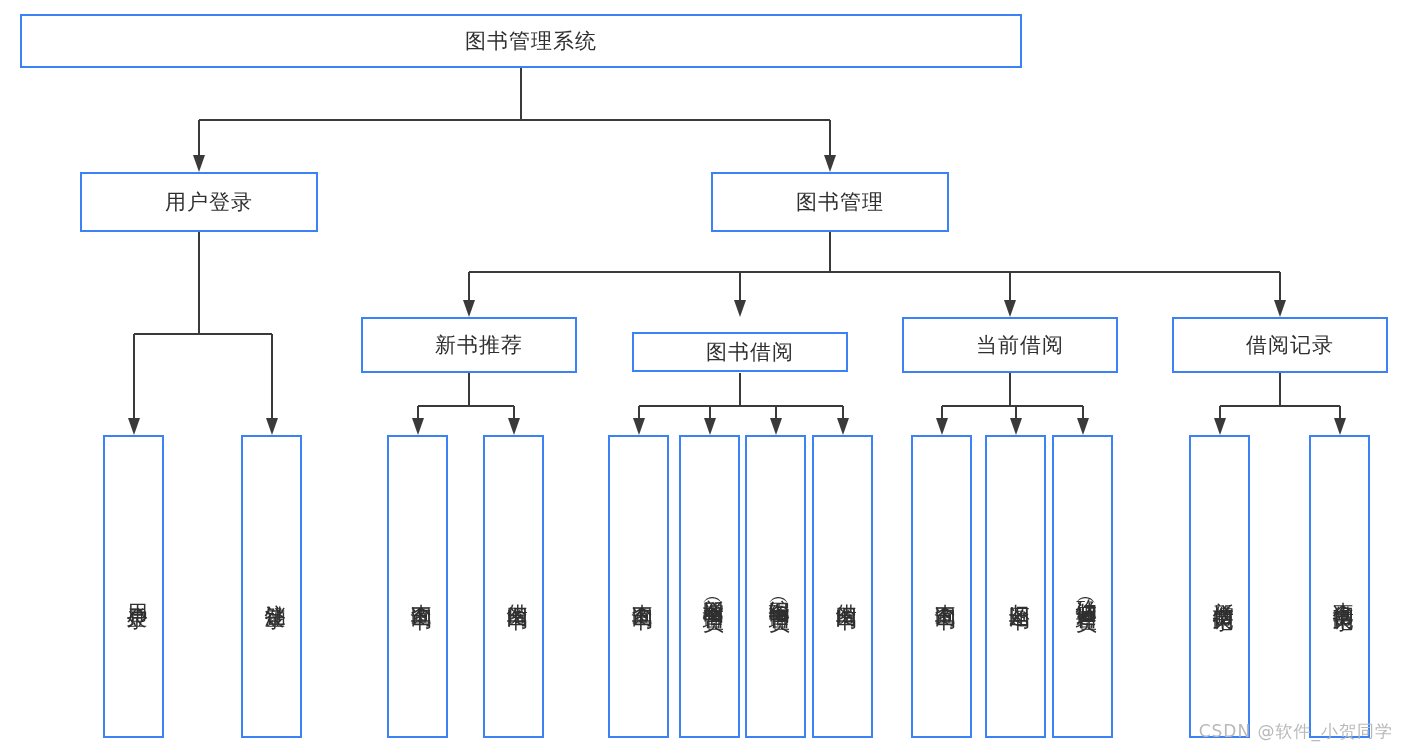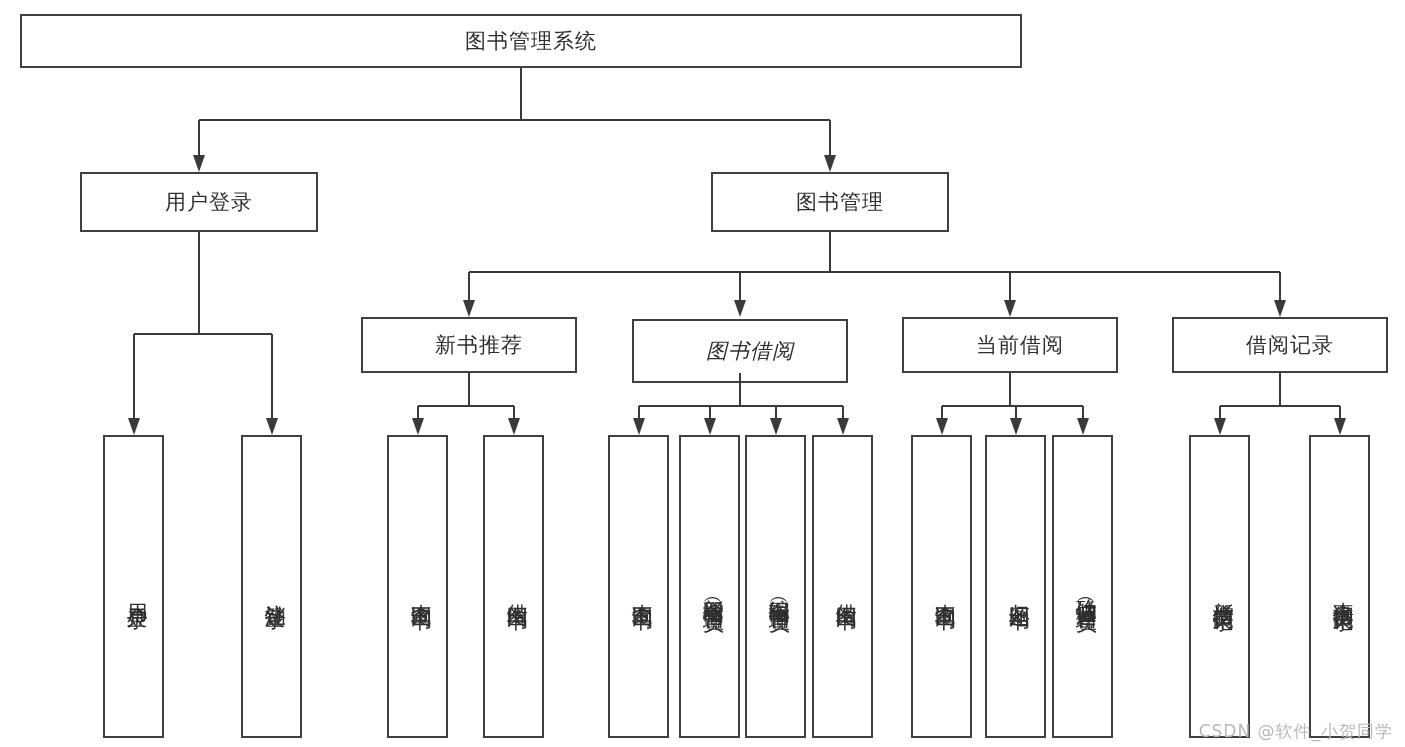--- a/index.html
+++ b/index.html
@@ -12,21 +12,21 @@
     width:1405px;
     height:747px;
     background:#ffffff;
     overflow:hidden;
   }
   
   .node{
     position:absolute;
     box-sizing:border-box;
     background:#ffffff;
-    border:2px solid #404040;
+    border:2px solid #3b82f6;
     display:flex;
     align-items:center;
     justify-content:center;
     color:#2f2f2f;
     padding-left:20px;
   }
   .node.h-node{
     font-size:21px;
     letter-spacing:1px;
     line-height:1;
@@ -86,21 +86,21 @@
   <div class="node h-node" id="n-l2-0" style="left: 80px; top: 172px; width: 238px; height: 60px;">
     <span>用户登录</span>
   </div>
   <div class="node h-node" id="n-l3-0" style="left: 361px; top: 317px; width: 216px; height: 56px;">
     <span>新书推荐</span>
   </div>
 
   <div class="node h-node" id="n-l2-1" style="left: 711px; top: 172px; width: 238px; height: 60px;">
     <span>图书管理</span>
   </div>
-  <div class="node h-node" id="n-l3-1" style="left: 632px; top: 319px; width: 216px; height: 64px; font-style: italic;">
+  <div class="node h-node" id="n-l3-1" style="left: 632px; top: 332px; width: 216px; height: 40px;">
     <span>图书借阅</span>
   </div>
   <div class="node h-node" id="n-l3-2" style="left: 902px; top: 317px; width: 216px; height: 56px;">
     <span>当前借阅</span>
   </div>
   <div class="node h-node" id="n-l3-3" style="left: 1172px; top: 317px; width: 216px; height: 56px;">
     <span>借阅记录</span>
   </div>
 
   <div class="node v-node center" id="n-lf-0" style="left: 103px; top: 435px; width: 61px; height: 303px;">

